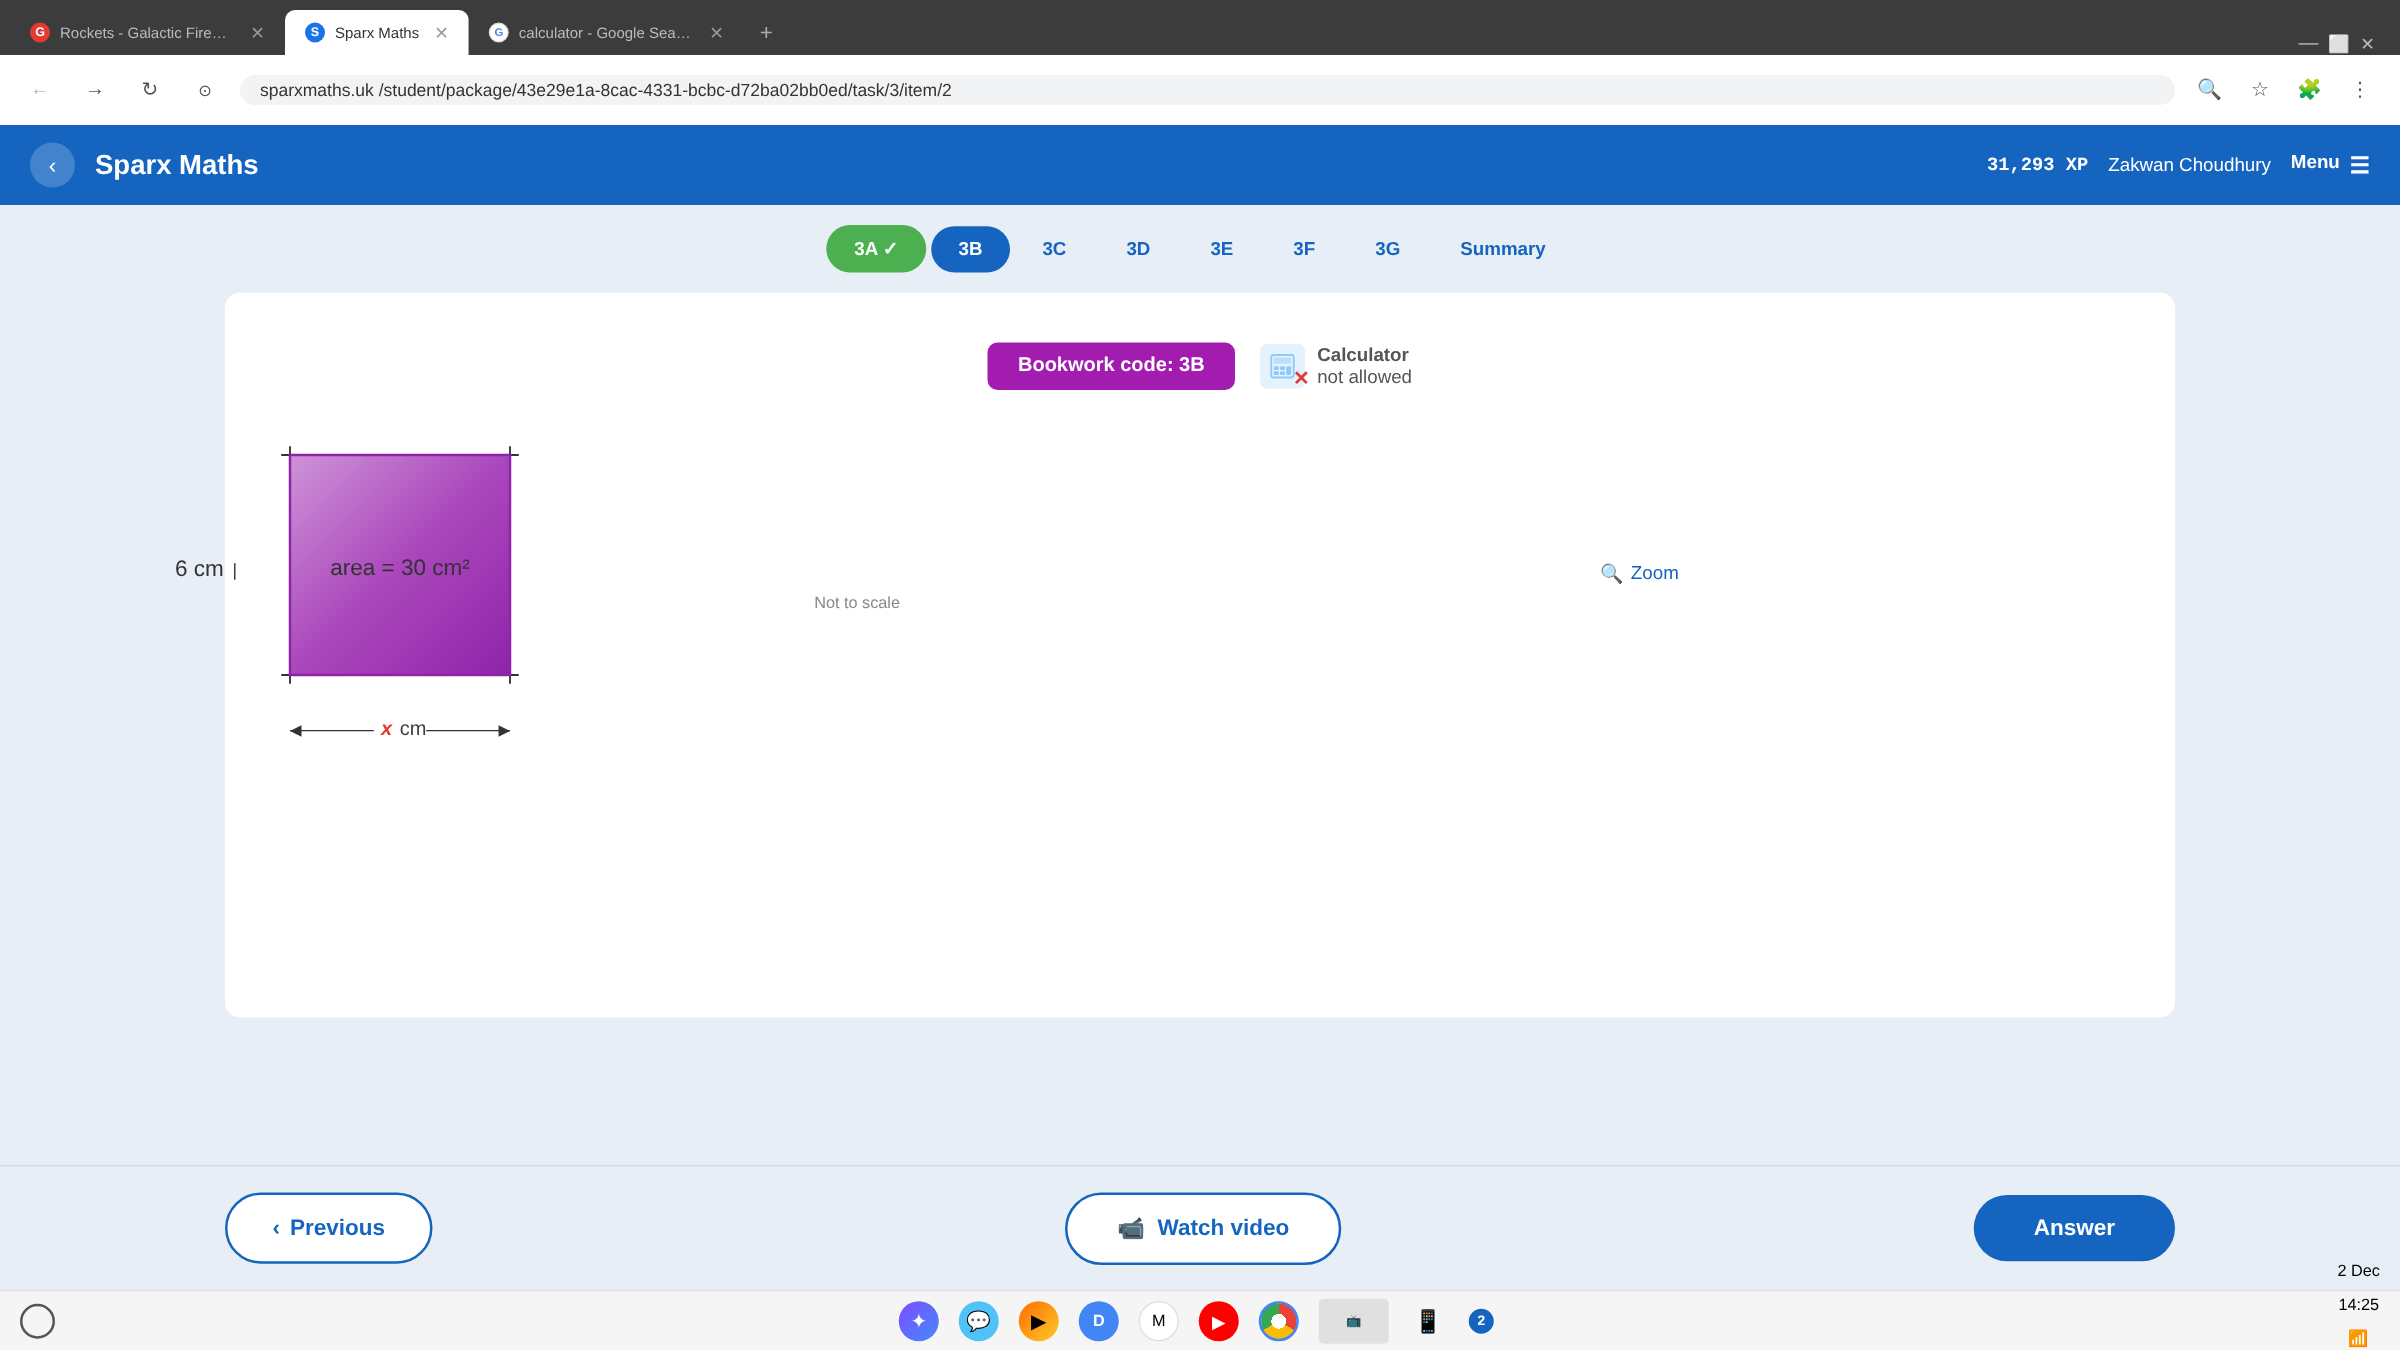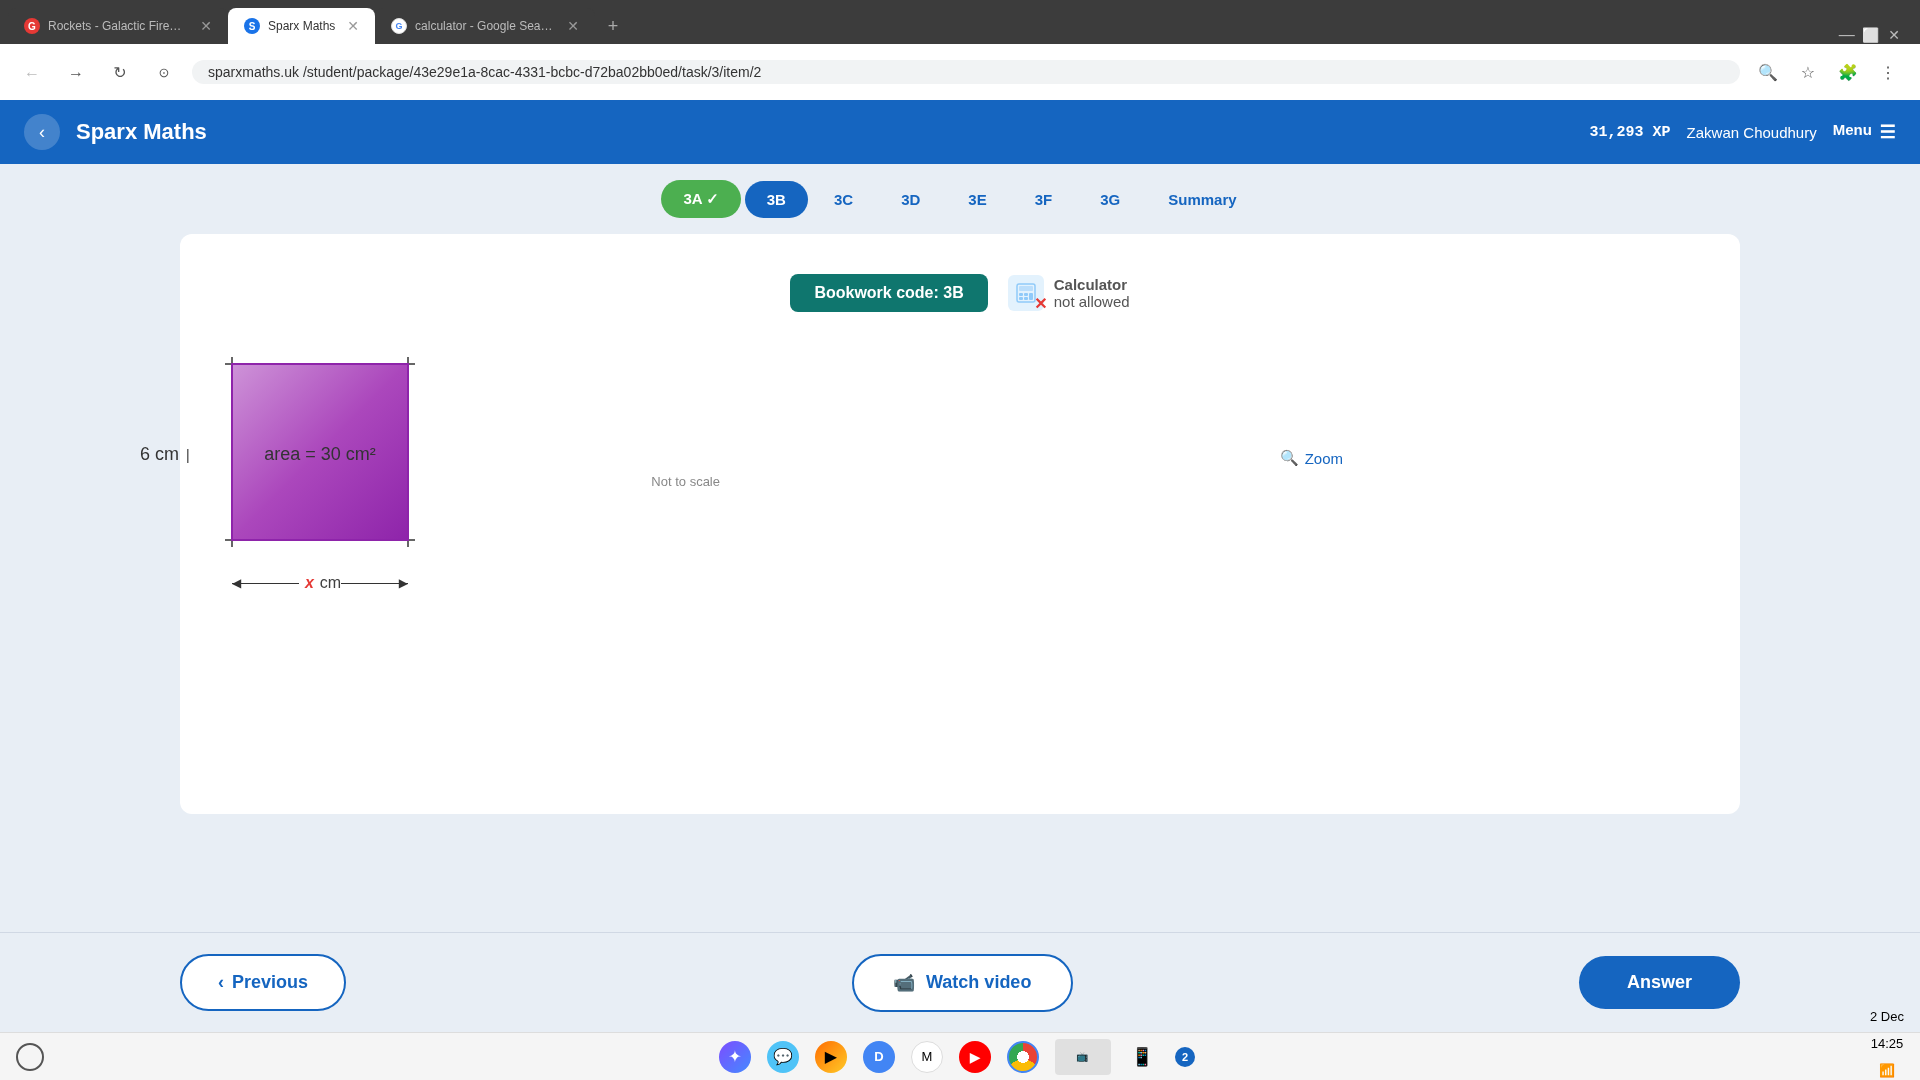--- a/index.html
+++ b/index.html
@@ -46,21 +46,21 @@
     .tab-nav { display: flex; align-items: center; justify-content: center; padding: 16px 0; gap: 4px; background: #e8eef5; }
     .task-tab { padding: 10px 22px; border-radius: 24px; font-size: 15px; font-weight: 600; cursor: pointer; border: none; background: transparent; color: #1565c0; }
     .task-tab.completed { background: #4caf50; color: white; }
     .task-tab.active { background: #1565c0; color: white; }
     .task-tab.inactive { background: transparent; color: #1565c0; border: none; }
     .task-tab.summary { background: transparent; color: #1565c0; font-weight: 600; }
 
     
     .content-card { background: white; margin: 0 180px; border-radius: 12px; padding: 40px; min-height: 580px; position: relative; }
     .bookwork-row { display: flex; align-items: center; justify-content: center; gap: 20px; margin-bottom: 40px; }
-    .bookwork-badge { background: #0f766e; color: white; padding: 10px 24px; border-radius: 8px; font-size: 16px; font-weight: 600; }
+    .bookwork-badge { background: #a21caf; color: white; padding: 10px 24px; border-radius: 8px; font-size: 16px; font-weight: 600; }
     .calculator-badge { display: flex; align-items: center; gap: 10px; font-size: 15px; color: #555; }
     .calc-icon { width: 36px; height: 36px; background: #e3f2fd; border-radius: 6px; display: flex; align-items: center; justify-content: center; position: relative; }
     .calc-x { color: #e53935; font-weight: bold; font-size: 14px; position: absolute; bottom: 2px; right: 2px; }
 
     .question-text { font-size: 22px; color: #333; text-align: center; margin-bottom: 40px; line-height: 1.5; }
     .question-text em { font-style: italic; font-weight: 600; }
 
     .diagram-area { display: flex; flex-direction: row; align-items: center; position: relative; margin: 20px 0; }
     .zoom-btn { display: flex; align-items: center; gap: 6px; color: #1565c0; font-size: 15px; cursor: pointer; margin-top: 16px; font-weight: 500; }
 

